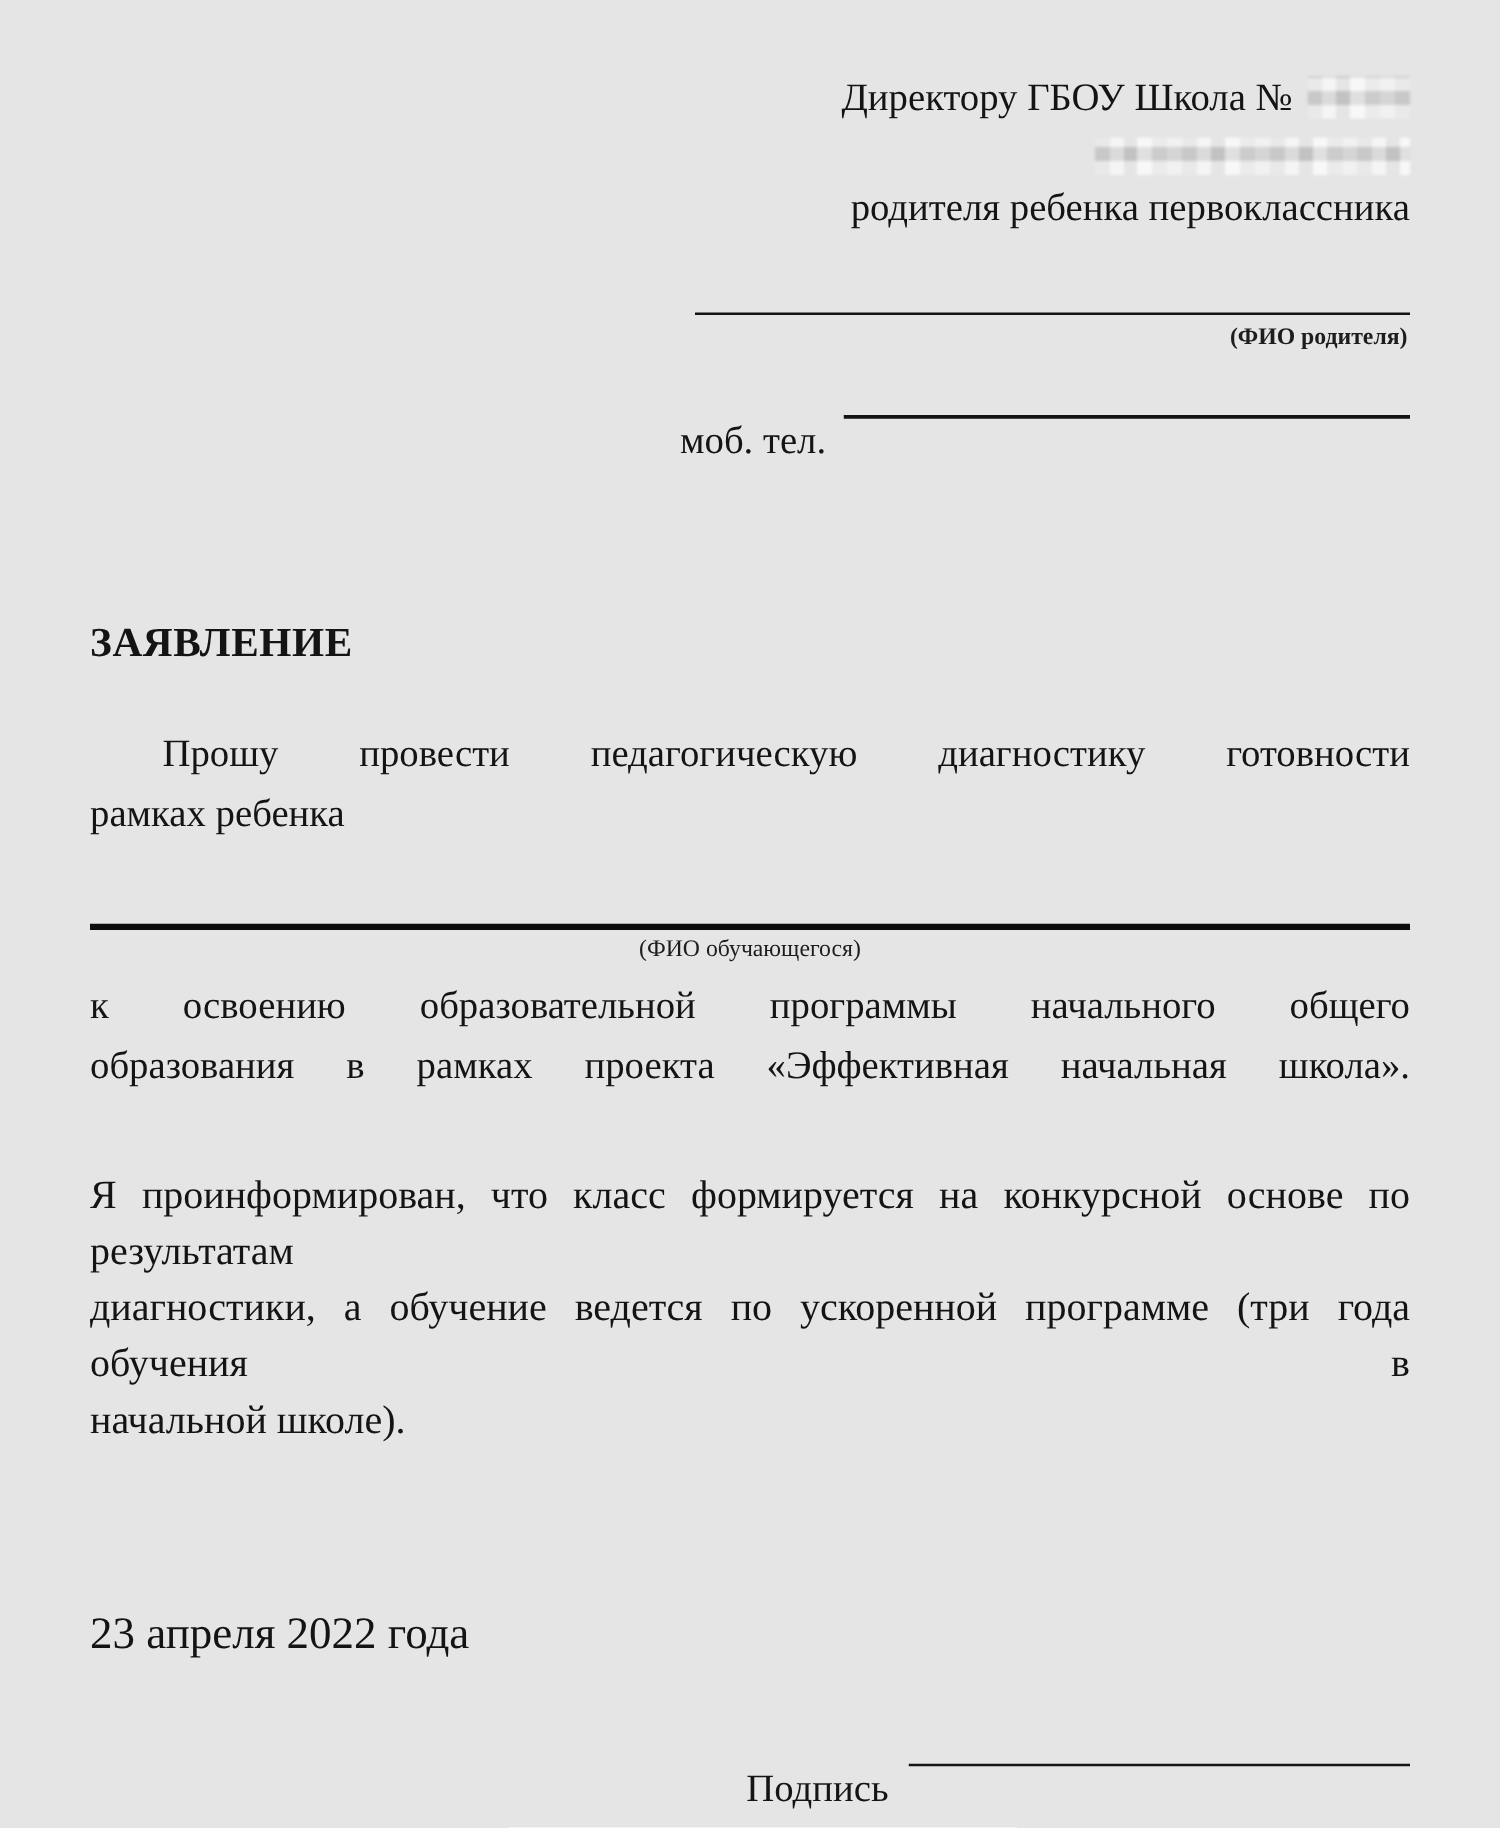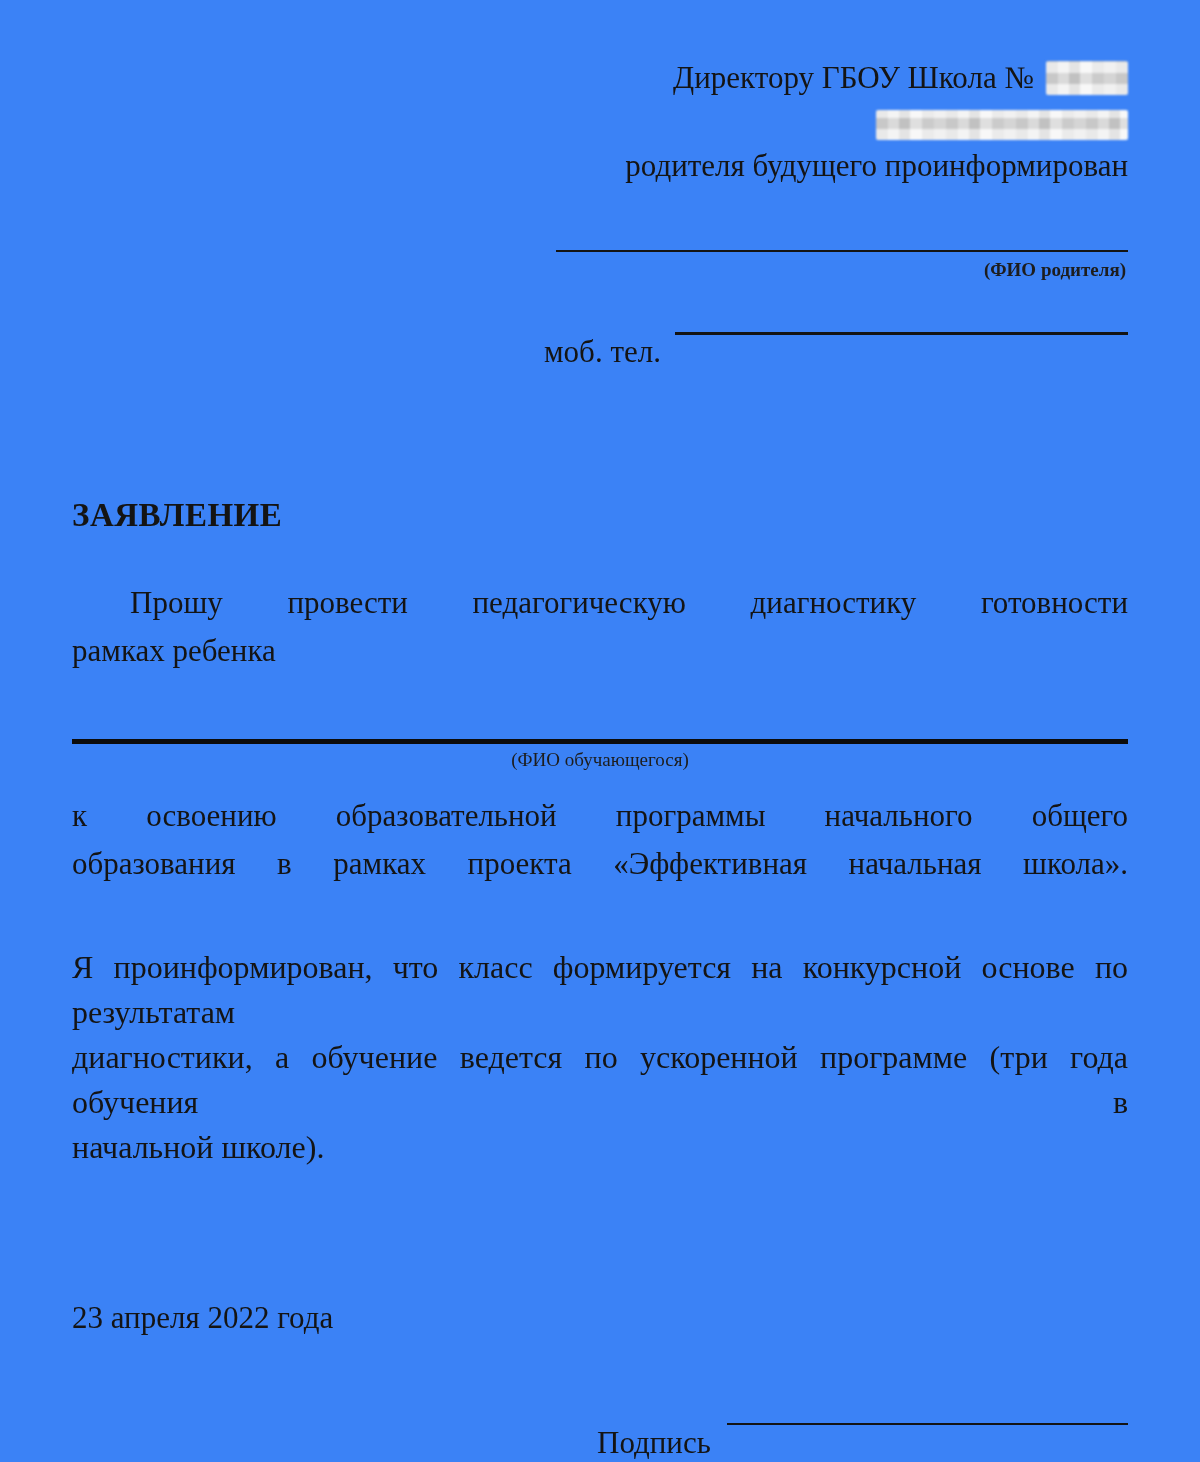--- a/index.html
+++ b/index.html
@@ -2,21 +2,21 @@
 <html lang="ru"><head>
 <meta charset="utf-8">
 <style>
   * { margin: 0; padding: 0; box-sizing: border-box; }
   html, body { background: #ffffff; }
   .page {
     position: relative;
     width: 1200px;
     height: 1462px;
     margin: 0 auto;
-    background: #3b82f6;
+    background: #e5e5e5;
     color: #141414;
     font-family: "Liberation Serif", "DejaVu Serif", serif;
     padding: 56px 72px 0 72px;
     overflow: hidden;
   }
 
   
   .addressee-block { width: 584px; margin-left: auto; }
   .h-line {
     font-size: 31px;
@@ -80,29 +80,29 @@
   .para-request { margin-top: 46px; }
 
   .student-name-blank {
     margin-top: 64px;
     width: 100%;
     height: 0;
     border-bottom: 5px solid #0c0c0c;
   }
   .student-caption { text-align: center; margin-top: 4px; }
 
-  .para-program { margin-top: 20px; }
+  .para-program { margin-top: 8px; }
 
   .para-info { margin-top: 57px; font-size: 32px; line-height: 45px; }
   .para-info .fill { text-align: justify; text-align-last: justify; }
 
   
   .date-line {
     margin-top: 128px;
-    font-size: 31px;
+    font-size: 36px;
     line-height: 40px;
   }
   .signature-row {
     display: flex;
     align-items: flex-start;
     margin-top: 85px;
     margin-left: 525px;
     font-size: 31px;
     line-height: 40px;
     white-space: nowrap;
@@ -119,21 +119,21 @@
 
 <div class="page">
 
   <div class="addressee-block">
     <div class="h-line">
       <span>Директору ГБОУ Школа №</span><span class="redact redact-school"></span>
     </div>
     <div class="h-line">
       <span class="redact redact-director"></span>
     </div>
-    <div class="h-line">родителя будущего проинформирован</div>
+    <div class="h-line">родителя ребенка первоклассника</div>
 
     <div class="parent-name-blank"></div>
     <div class="small-caption parent-caption">(ФИО родителя)</div>
 
     <div class="phone-row">
       <span>моб. тел.</span>
       <span class="phone-blank"></span>
     </div>
   </div>
 

